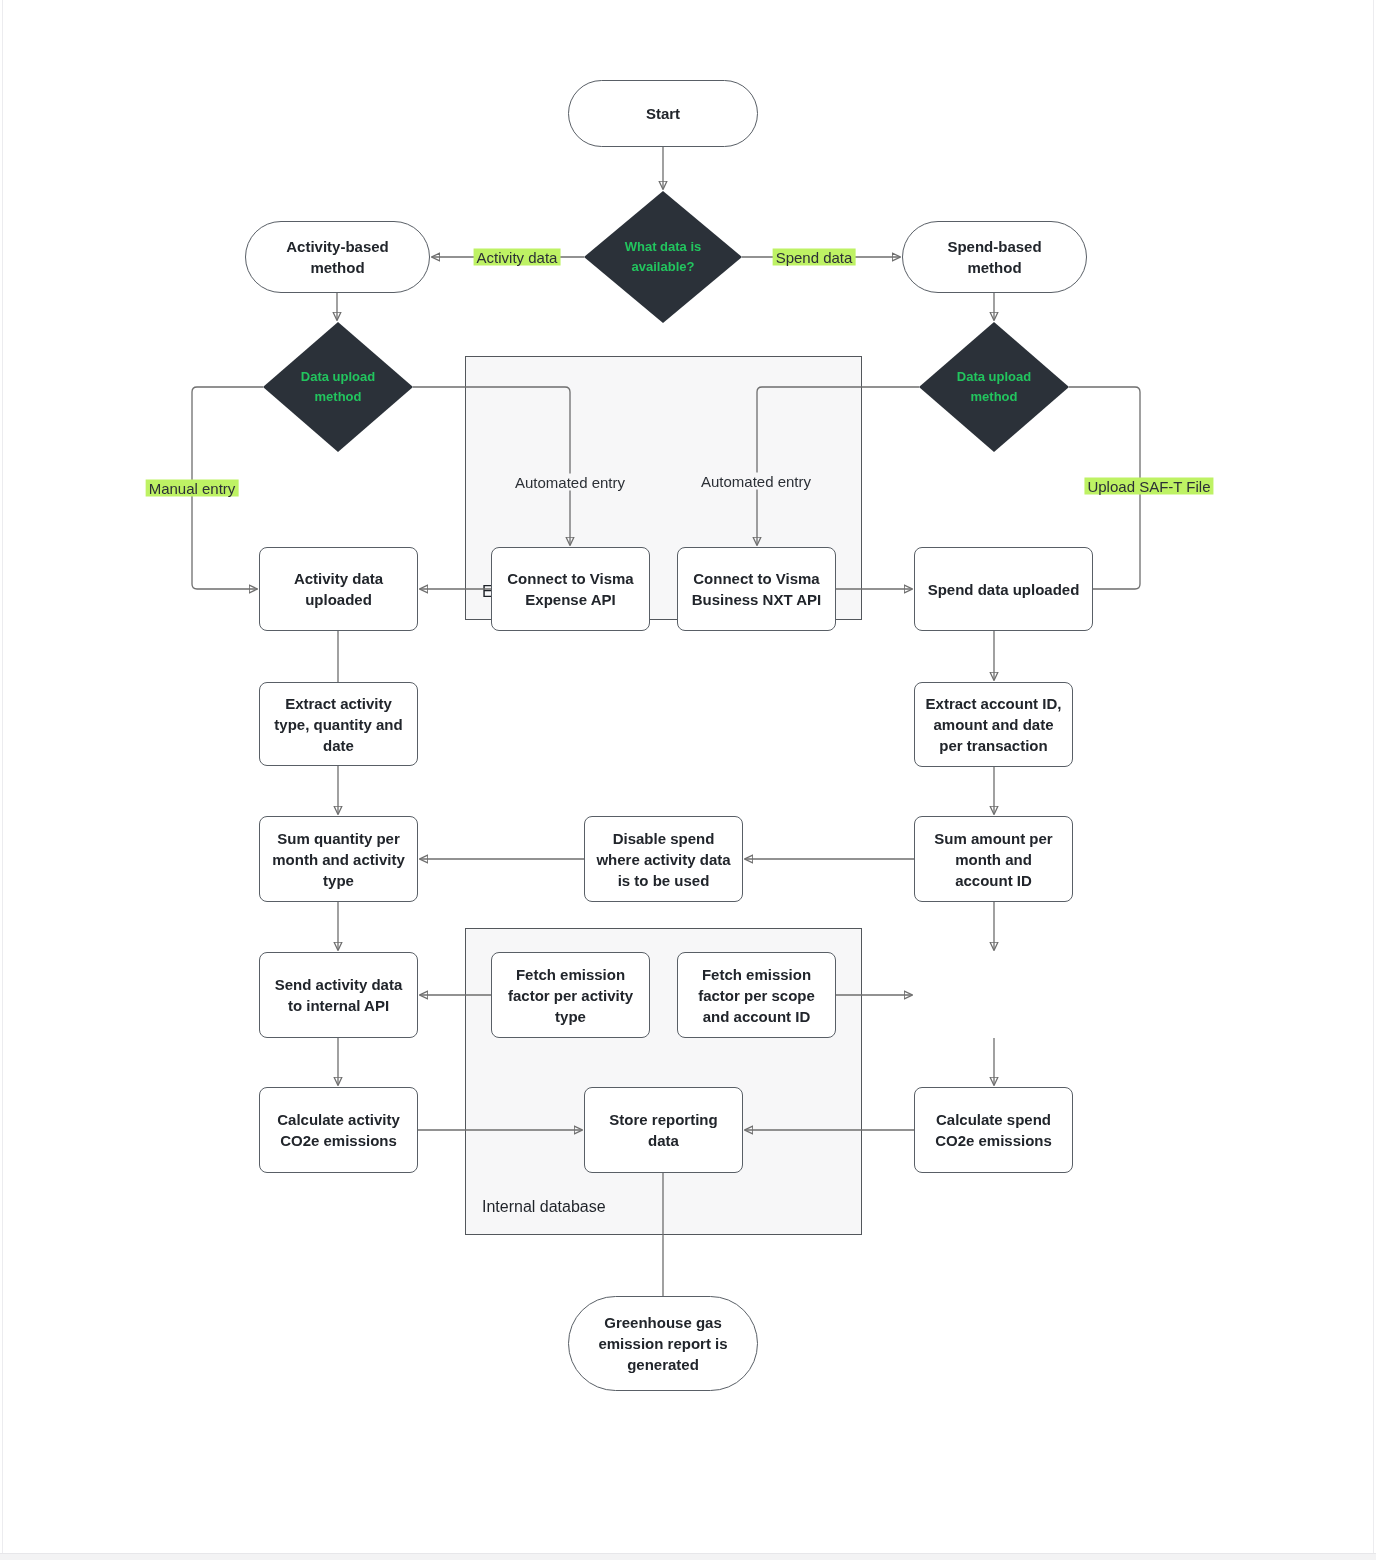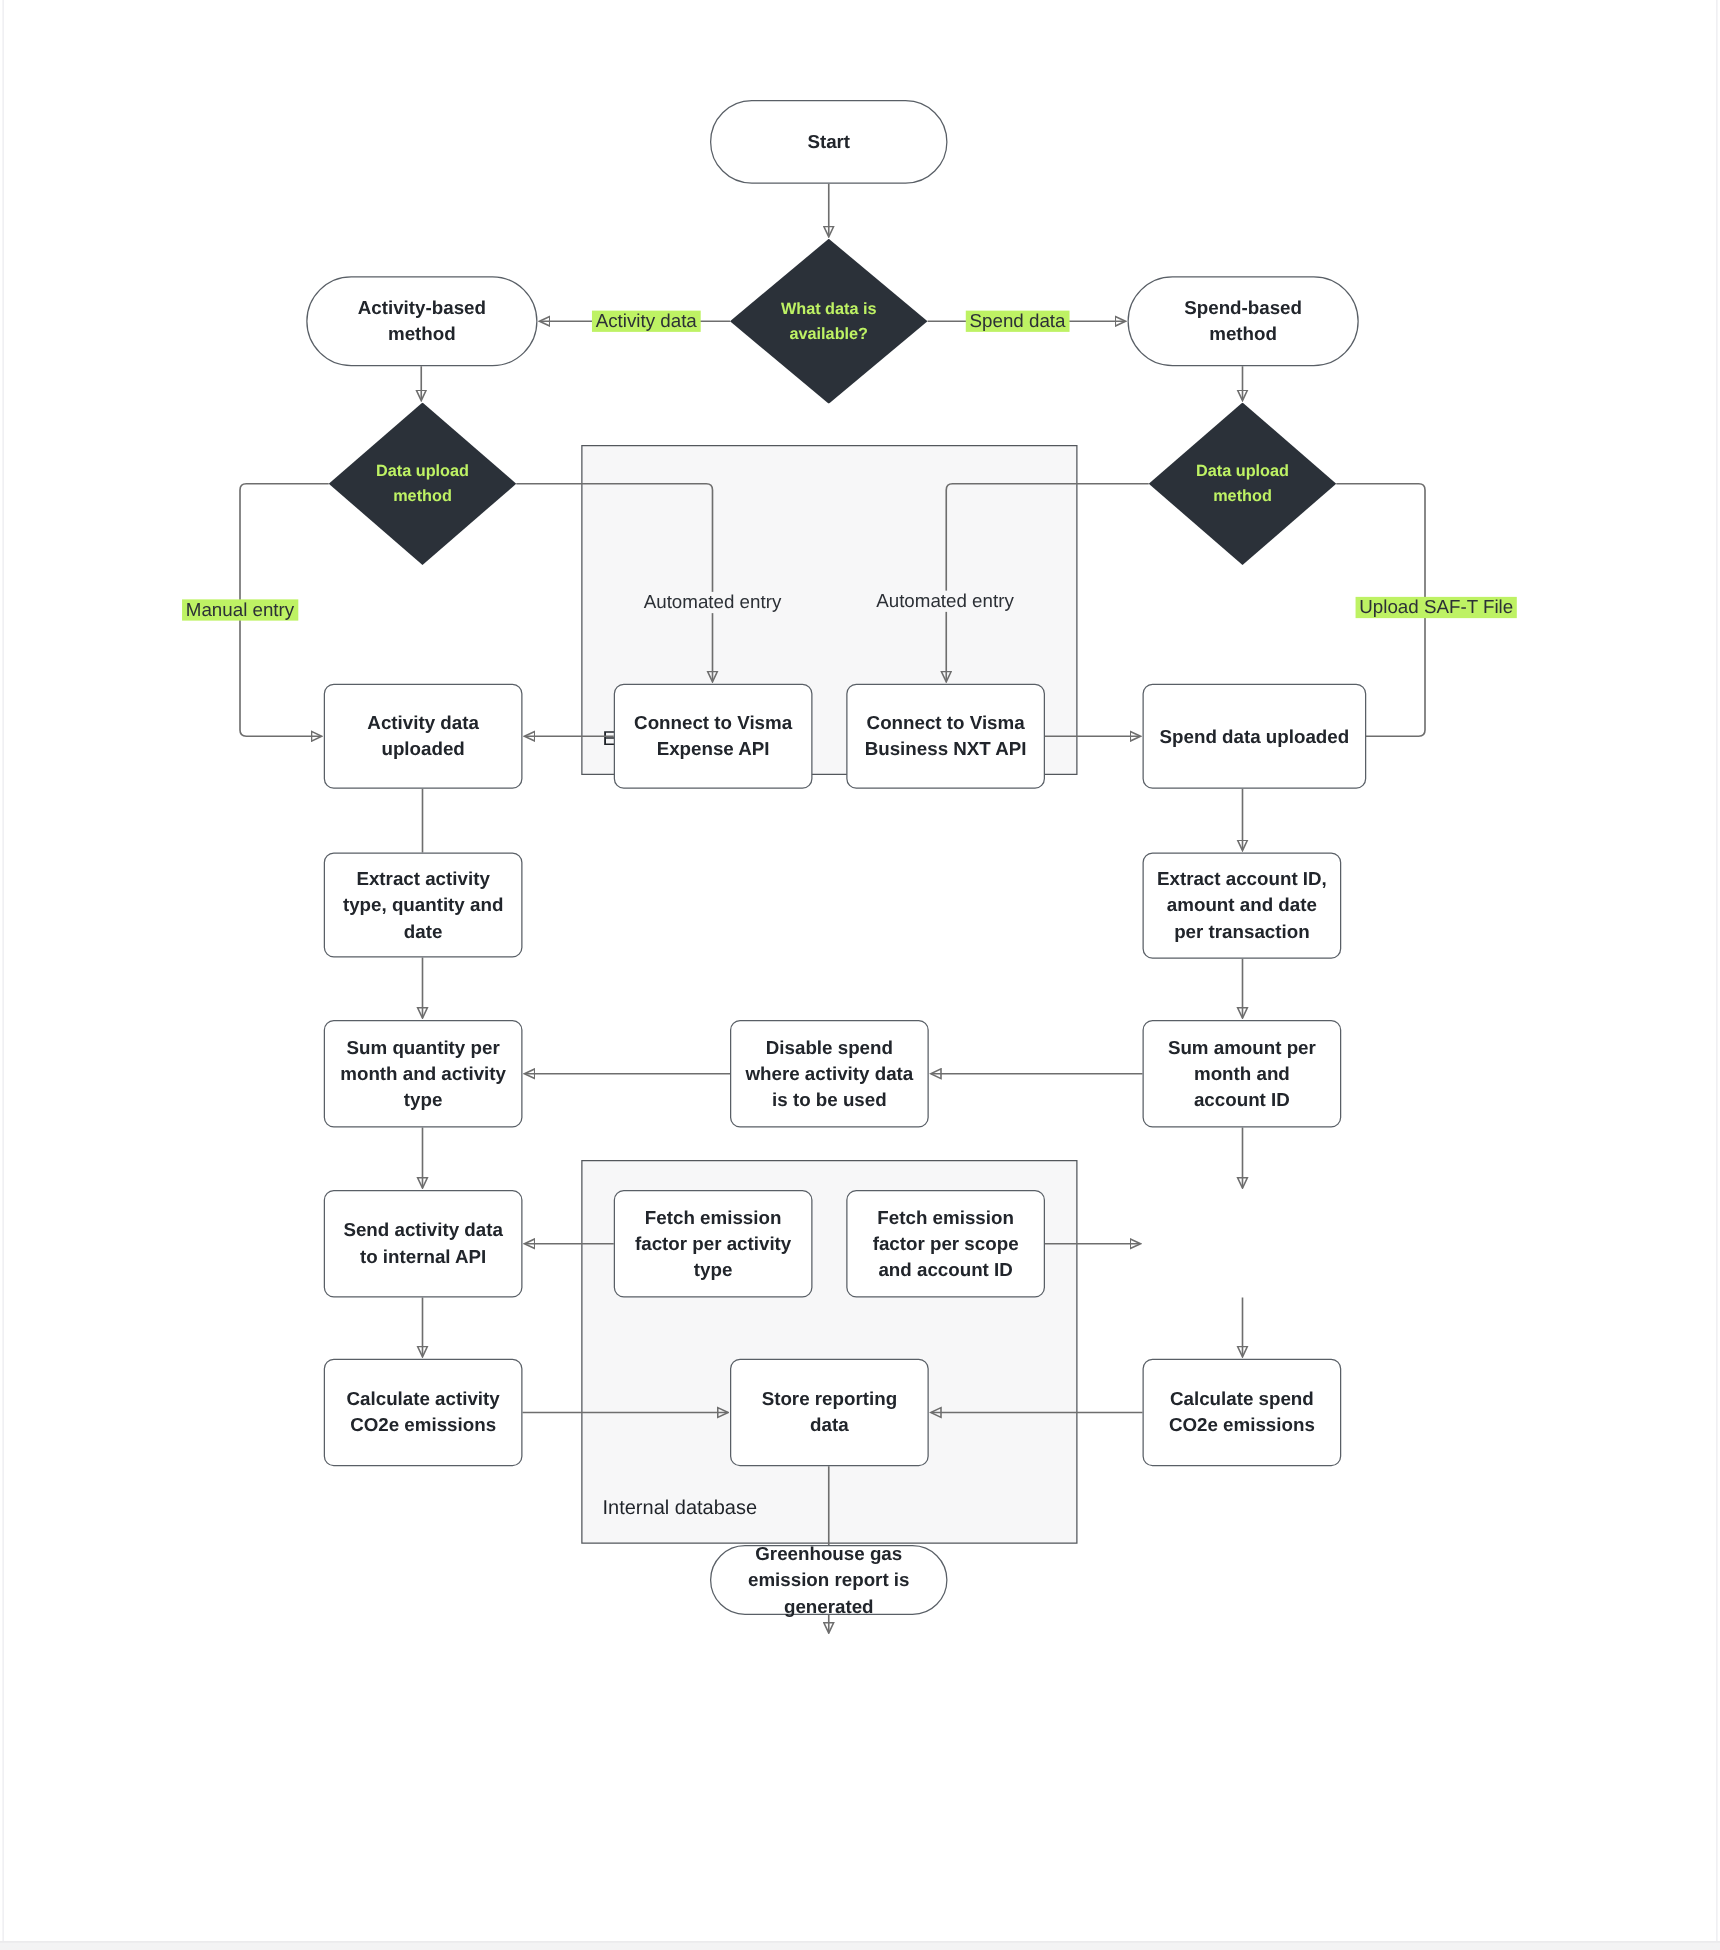--- a/index.html
+++ b/index.html
@@ -17,21 +17,21 @@
   .edges{position:absolute;left:0;top:0;width:1376px;height:1560px;}
   .edges path{fill:none;stroke:#6e6e6e;stroke-width:1.3px;}
 
   .node{position:absolute;display:flex;align-items:center;justify-content:center;text-align:center;box-sizing:border-box;}
   .box{background:#ffffff;border:1.4px solid #595f66;border-radius:8px;}
   .stadium{background:#ffffff;border:1.4px solid #595f66;border-radius:999px;}
   .lbl{font-weight:bold;font-size:15px;line-height:1.4;color:#21252b;}
   .lbl.narrow{max-width:132px;}
   .lbl.pad{padding:0 10px;}
   .diamond{clip-path:polygon(50% 0,100% 50%,50% 100%,0 50%);background:#2b3139;}
-  .diamond .lbl{color:#bef264;font-size:13px;line-height:1.55;max-width:104px;}
+  .diamond .lbl{color:#22c55e;font-size:13px;line-height:1.55;max-width:104px;}
 
   .edge-label{position:absolute;transform:translate(-50%,-50%);font-size:15px;color:#2c3036;background:#bef264;padding:0 3px;white-space:nowrap;}
   .edge-label.on-gray{background:#f7f7f8;}
 </style>
 </head>
 <body>
 
 <div class="canvas">
 
   <div class="container-box" style="left:465px;top:356px;width:397px;height:264px">
@@ -140,21 +140,21 @@
   <div class="node box" style="left:259px;top:1087px;width:159px;height:86px">
     <span class="lbl pad">Calculate activity CO2e emissions</span>
   </div>
   <div class="node box" style="left:584px;top:1087px;width:159px;height:86px">
     <span class="lbl pad">Store reporting data</span>
   </div>
   <div class="node box" style="left:914px;top:1087px;width:159px;height:86px">
     <span class="lbl pad">Calculate spend CO2e emissions</span>
   </div>
 
-  <div class="node stadium" style="left:568px;top:1236px;width:190px;height:56px">
+  <div class="node stadium" style="left:568px;top:1296px;width:190px;height:95px">
     <span class="lbl" style="max-width:160px">Greenhouse gas emission report is generated</span>
   </div>
 
   <div class="edge-label" style="left:517px;top:257px">Activity data</div>
   <div class="edge-label" style="left:814px;top:257px">Spend data</div>
   <div class="edge-label" style="left:192px;top:488px">Manual entry</div>
   <div class="edge-label on-gray" style="left:570px;top:482px">Automated entry</div>
   <div class="edge-label on-gray" style="left:756px;top:481px">Automated entry</div>
   <div class="edge-label" style="left:1149px;top:486px">Upload SAF-T File</div>
 

